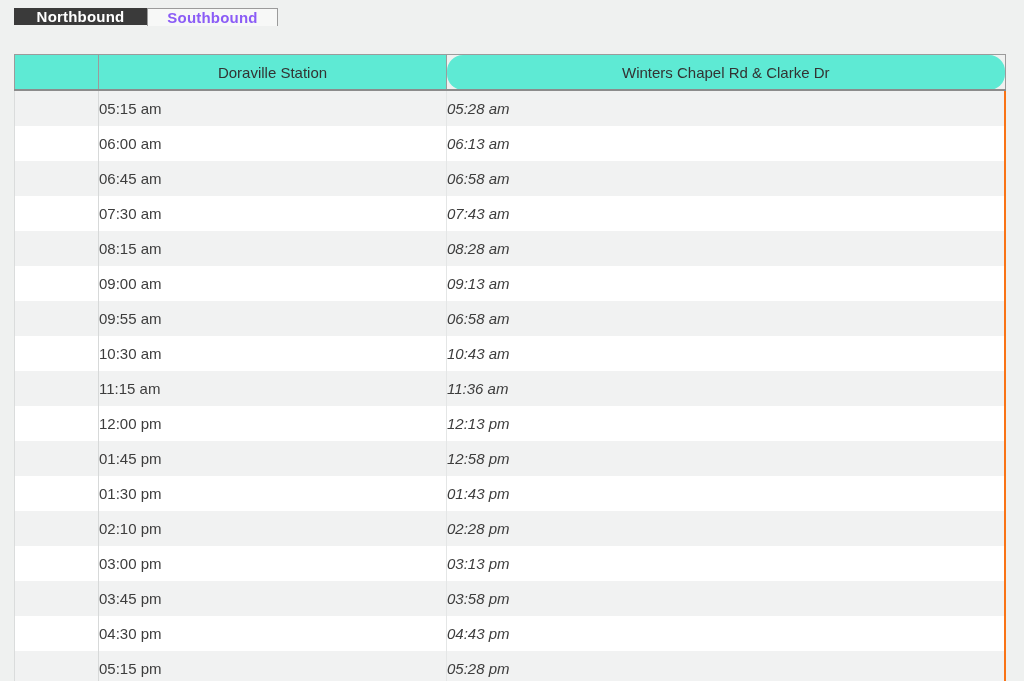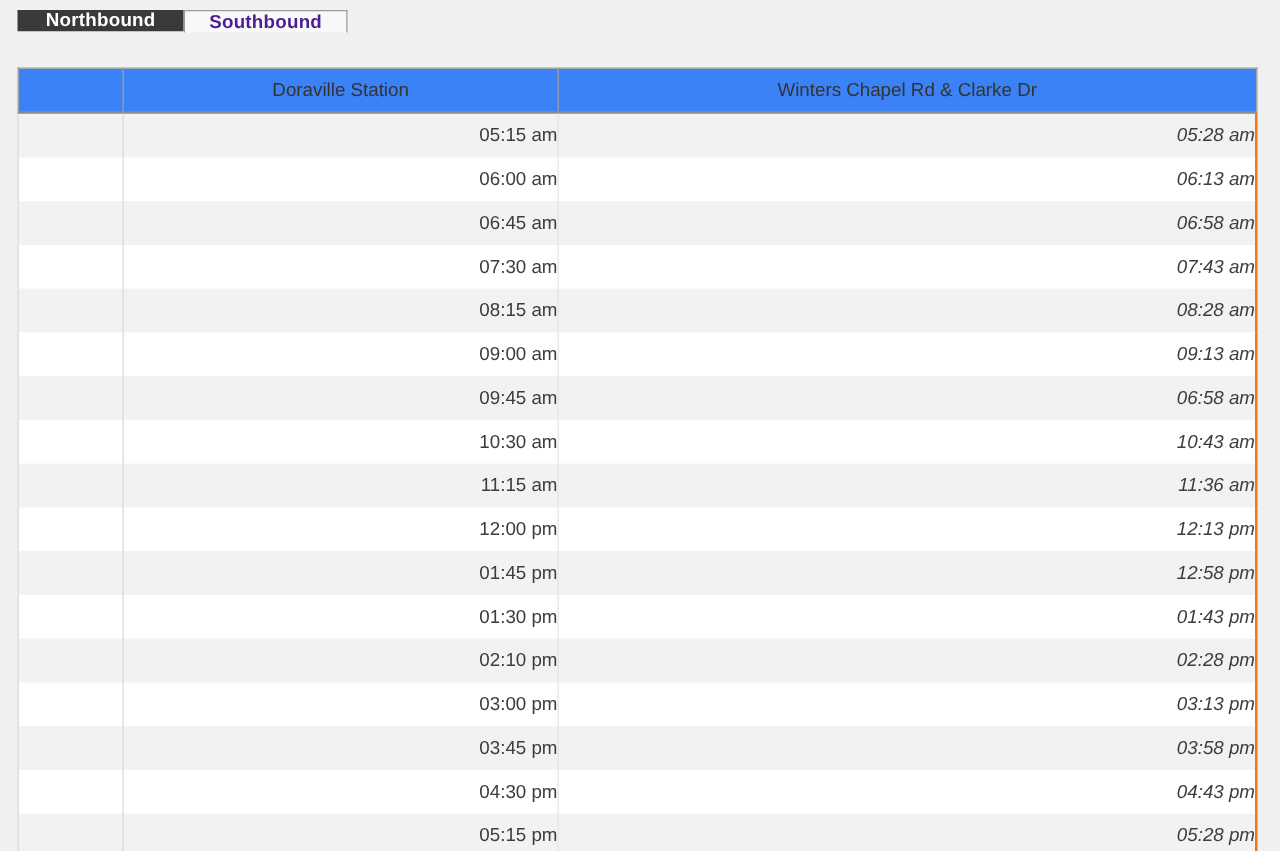--- a/index.html
+++ b/index.html
@@ -36,48 +36,48 @@
     user-select: none;
   }
   .tab.active {
     width: 133px;
     background: var(--active-tab-bg, #3a3a3a);
     color: var(--active-tab-text, #ffffff);
   }
   .tab.inactive {
     width: 131px;
     background: var(--inactive-tab-bg, #f7f8f7);
-    color: #4c1d95;
+    color: #8b5cf6;
     border: 1px solid var(--tab-border, #9b9b9b);
     border-bottom: none;
   }
   
   table.schedule {
     width: 992px;
     border-collapse: collapse;
     table-layout: fixed;
   }
   .col-spacer { width: 83px; }
   .col-a      { width: 347px; }
-  .col-b      { width: auto; }
+  .col-b      { width: auto; border-radius: 16px; }
   thead th {
-    background: #3b82f6;
+    background: #5eead4;
     border: 1px solid #9b9b9b;
     border-bottom: 2px solid var(--header-border, #8c8c8c);
     height: 34px;
     font-size: 15px;
     font-weight: 400;
     color: #333333;
     text-align: center;
     padding: 0;
     margin-left: 24px;
   }
   tbody td {
     height: 35px;
-    text-align: right;
+    text-align: left;
     vertical-align: middle;
     font-size: 15px;
     color: #3d3d3d;
     padding: 0;
     border-left: 1px solid #e4e6e6;
     border-right: 1px solid #e4e6e6;
   }
   tbody td:first-child {
     border-left: 1px solid #dadcdc;
     border-right: 1px solid #d7d9d9;
@@ -133,21 +133,21 @@
           <td>08:15 am</td>
           <td>08:28 am</td>
         </tr>
         <tr>
           <td></td>
           <td>09:00 am</td>
           <td>09:13 am</td>
         </tr>
         <tr>
           <td></td>
-          <td>09:45 am</td>
+          <td>09:55 am</td>
           <td>06:58 am</td>
         </tr>
         <tr>
           <td></td>
           <td>10:30 am</td>
           <td>10:43 am</td>
         </tr>
         <tr>
           <td></td>
           <td>11:15 am</td>

